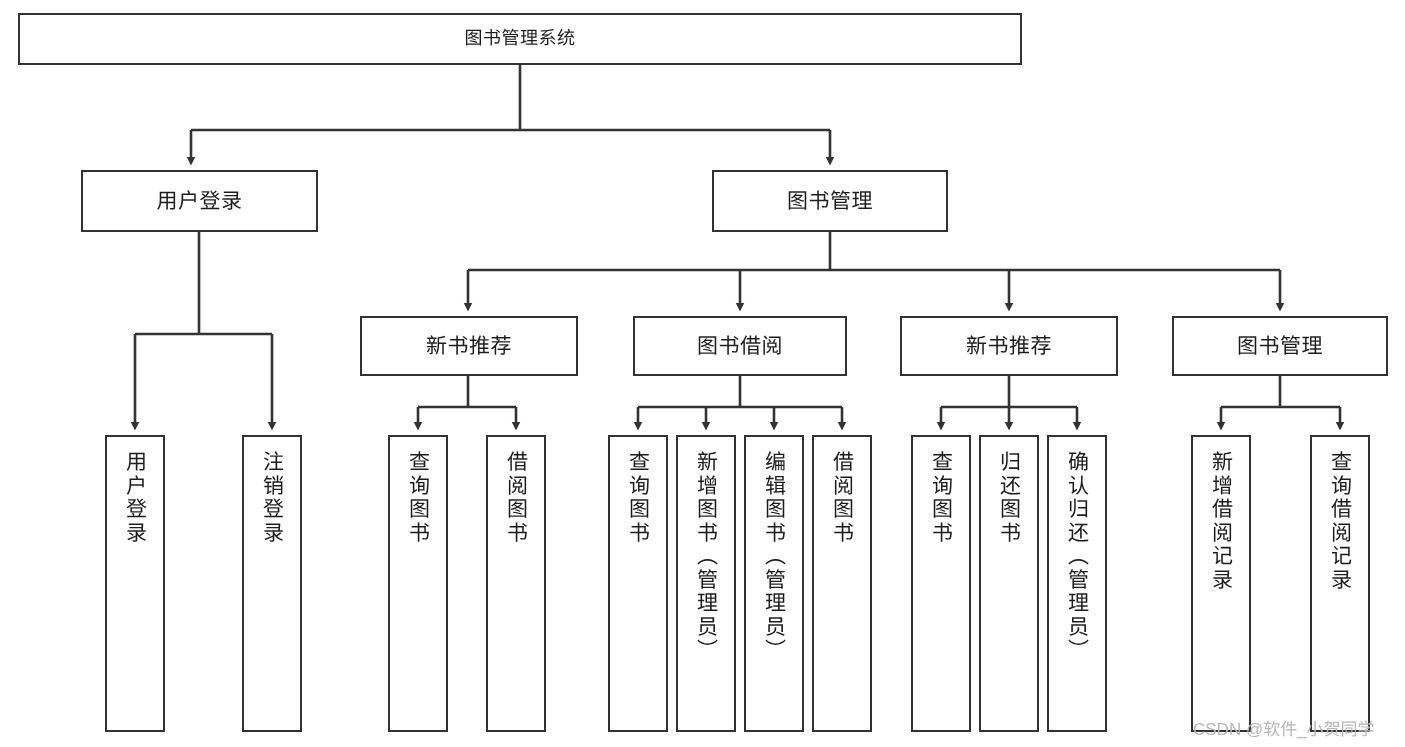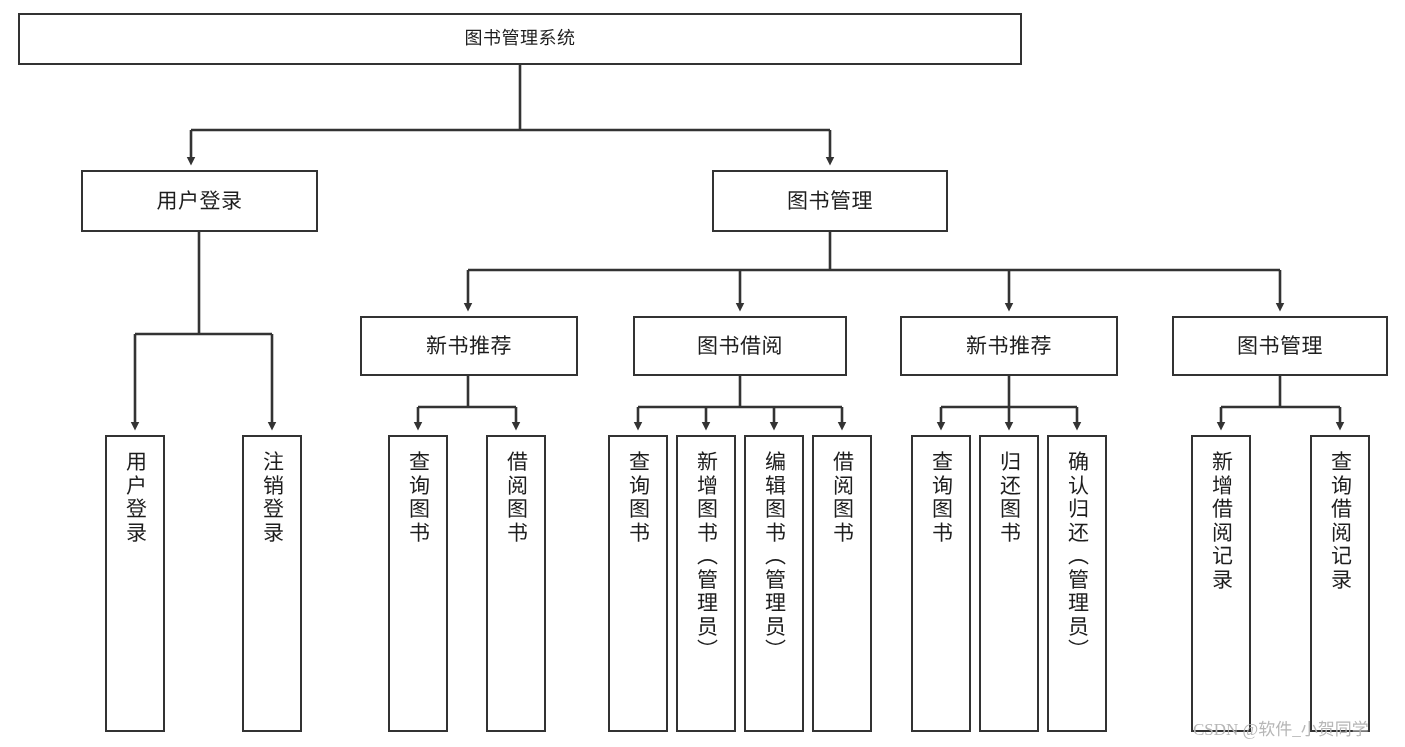--- a/index.html
+++ b/index.html
@@ -62,21 +62,21 @@
     line-height: 1.0;
     white-space: nowrap;
   }
   .watermark {
     position: absolute;
     z-index: 5;
     color: #b7b7b7;
     font-size: 17px;
     white-space: nowrap;
     pointer-events: none;
-    font-family: Liberation Serif, serif;
+    font-family: Liberation Sans, sans-serif;
   }
 </style>
 </head>
 <body>
 
 <div id="diagram-root">
 
   <svg id="edge-layer" viewBox="0 0 1405 747" width="1405" height="747" aria-hidden="true">
     <defs>
       <marker id="arrow" markerWidth="11" markerHeight="11" refX="1.5" refY="4.5" orient="auto" markerUnits="userSpaceOnUse">

